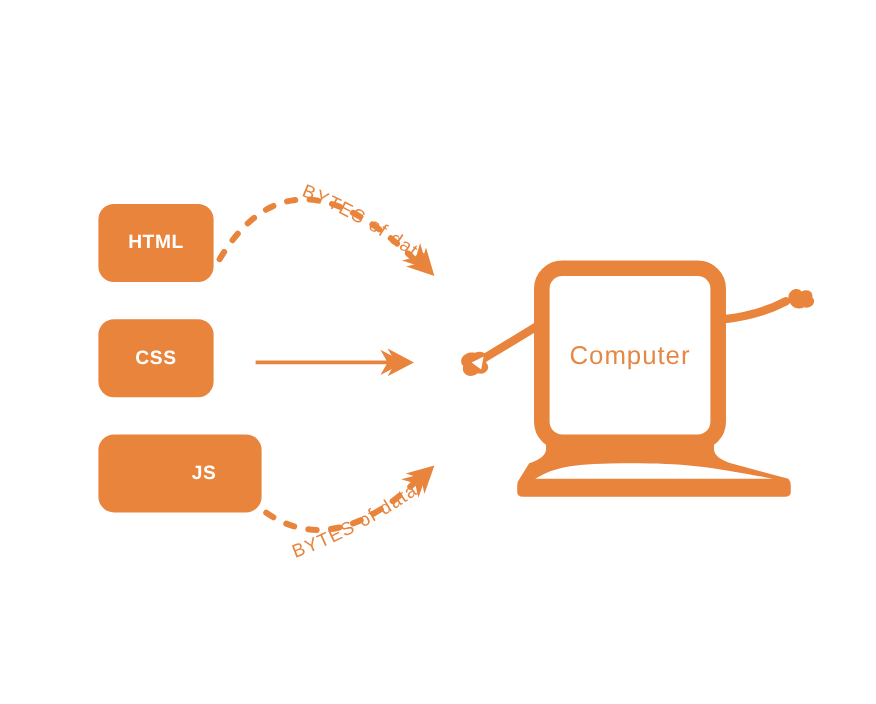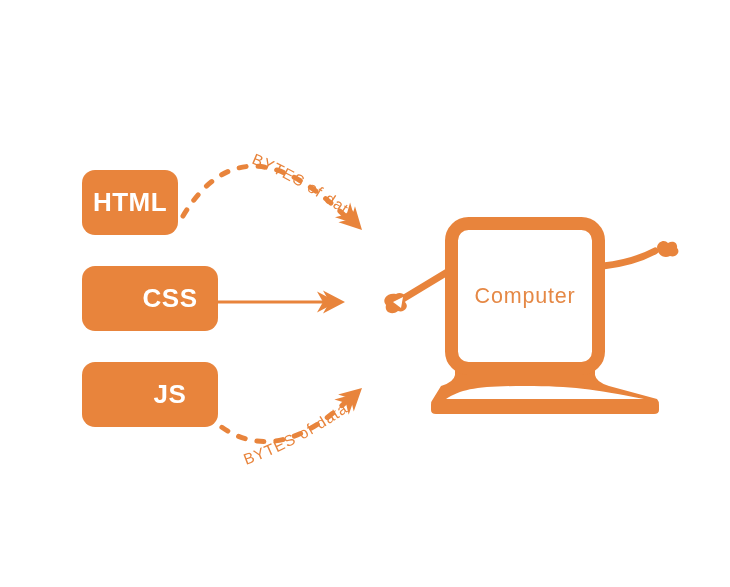--- a/index.html
+++ b/index.html
@@ -13,24 +13,24 @@
   .arc{stroke-width:5;stroke-dasharray:7 12;stroke-linecap:round;}
   .solid-line{stroke-width:3;}
   .arm{stroke-width:7;stroke-linecap:round;}
   .arc-label{fill:#E8843C;font-size:15.5px;letter-spacing:1.1px;}
   .computer-label{fill:#E58845;font-size:21.5px;letter-spacing:0.8px;}
   .monitor{fill:#ffffff;stroke:#E8843C;stroke-width:13;}
   .src-box{
     position:absolute;left:82px;width:96px;height:65px;
     background:#E8843C;border-radius:13px;
     display:flex;align-items:center;justify-content:center;
-    color:#ffffff;font-size:26px;font-weight:600;letter-spacing:.5px;
+    color:#ffffff;font-size:16px;font-weight:600;letter-spacing:.5px;
   }
   #box-html{top:170px;}
-  #box-css{top:266px;padding-left:40px;}
+  #box-css{top:266px;}
   #box-js{top:362px;padding-left:40px;}
 </style>
 </head>
 <body>
 
 <div class="canvas">
 
   <svg class="overlay" width="730" height="587" viewBox="0 0 730 587">
     <defs>
       <g id="ah">

